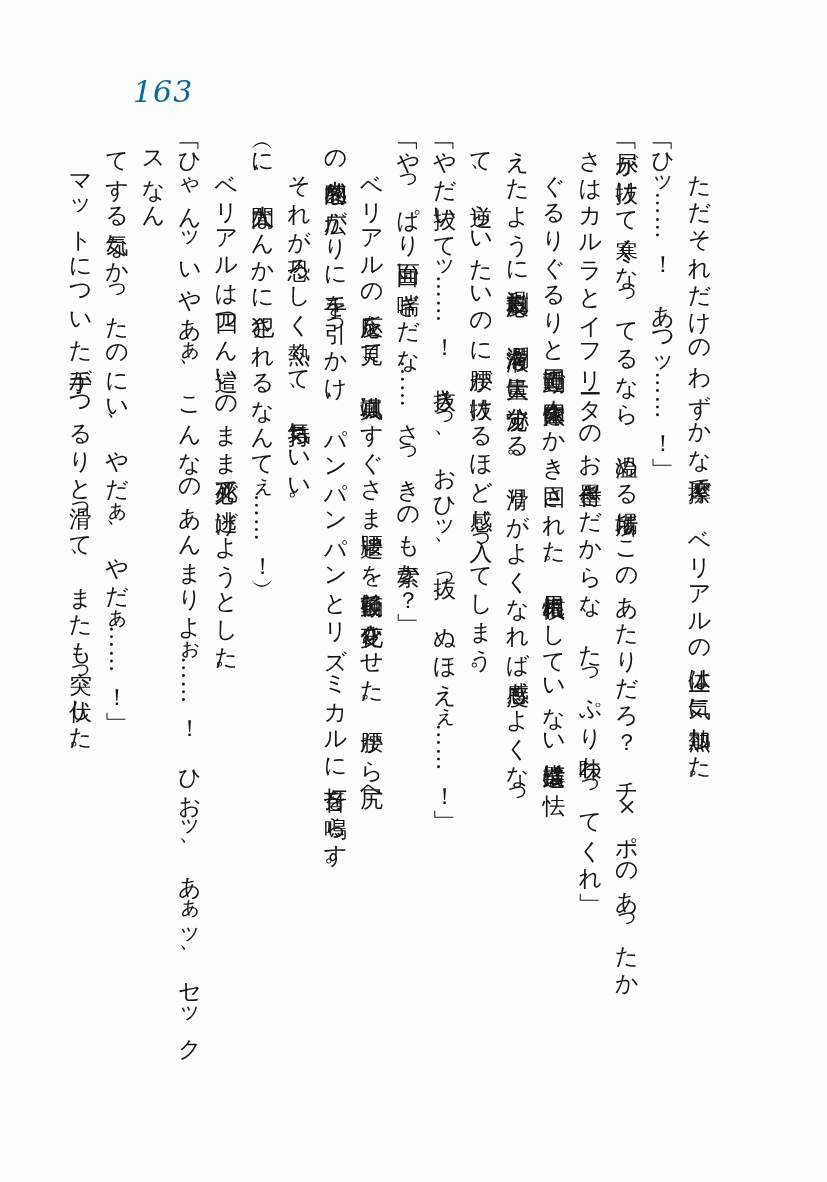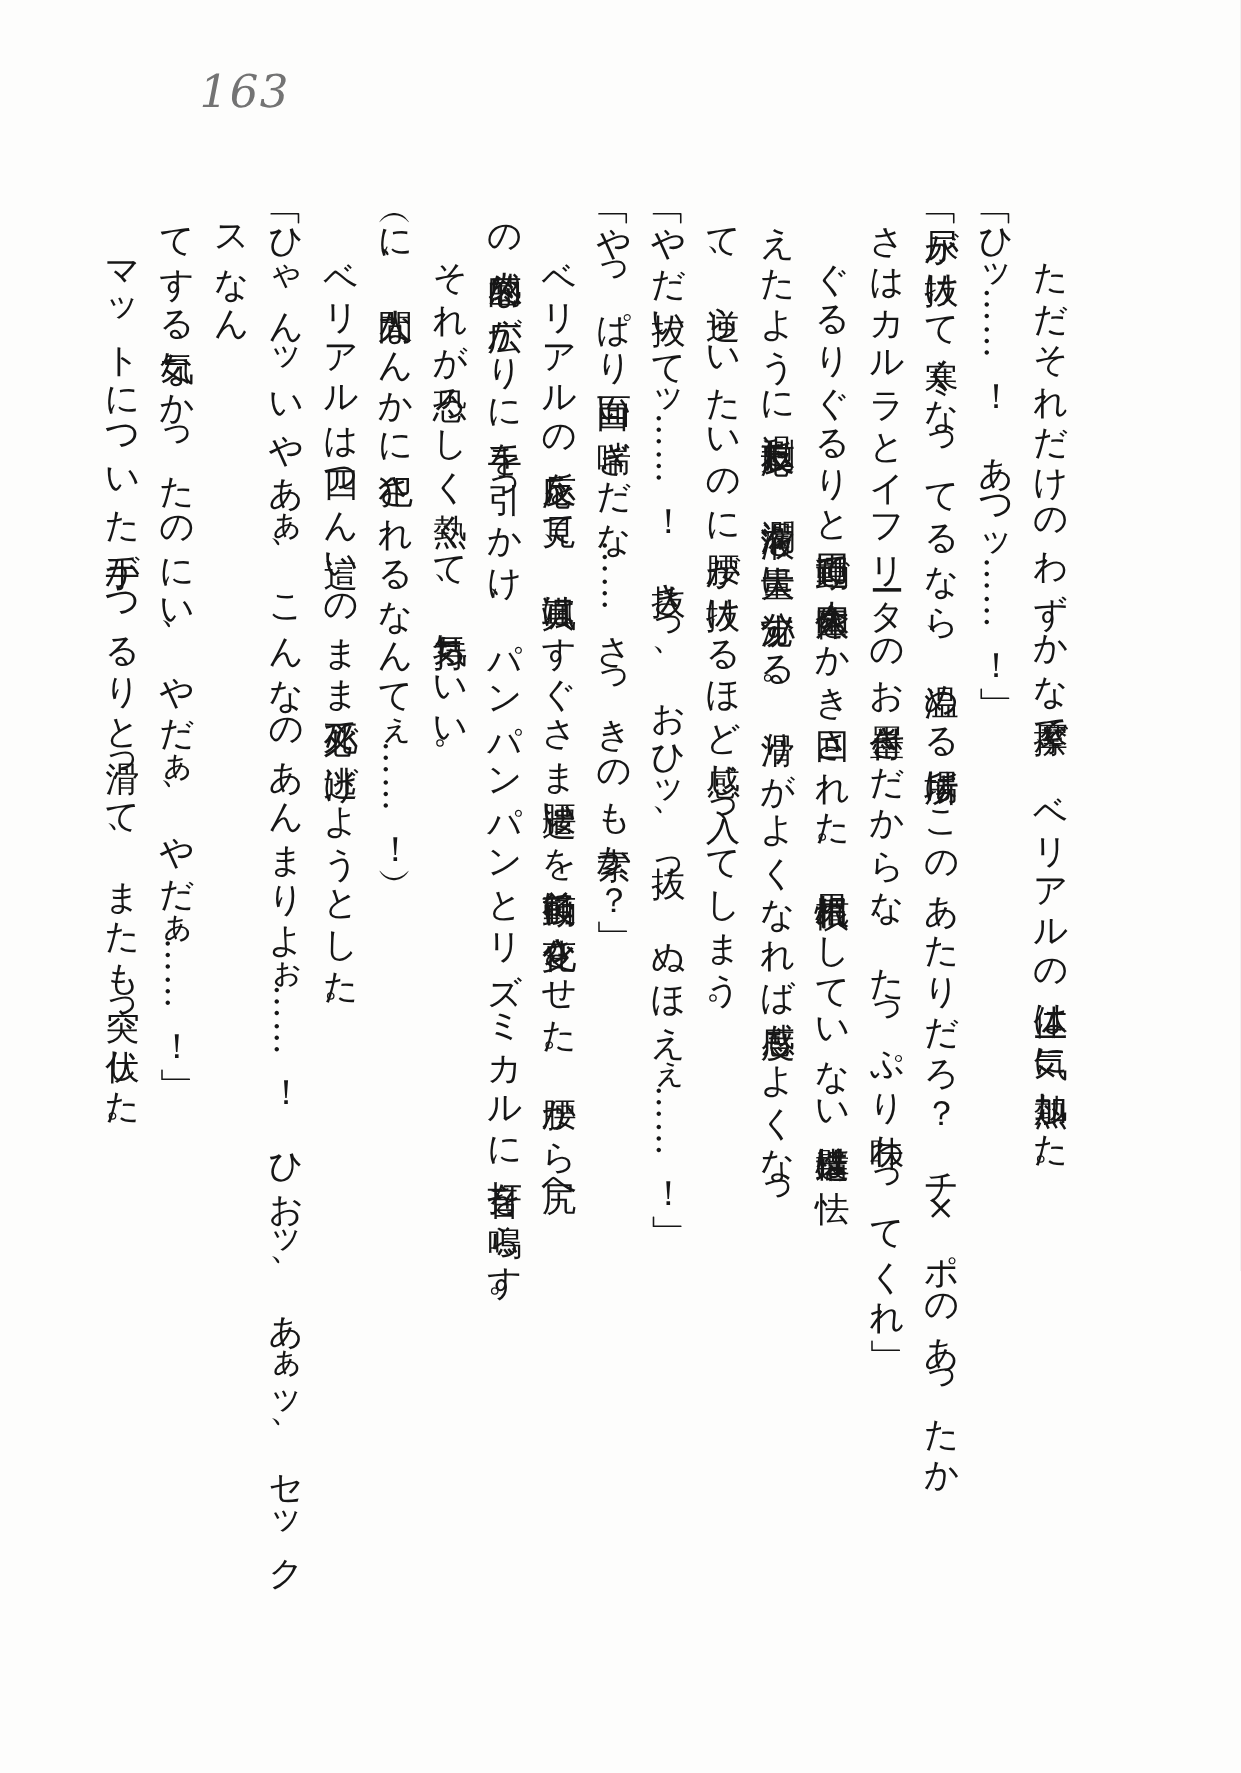--- a/index.html
+++ b/index.html
@@ -10,25 +10,25 @@
   .page {
     position: relative;
     width: 827px;
     height: 1182px;
     background: #fdfdfc;
     overflow: hidden;
     font-family: "DejaVu Serif", "Liberation Serif", serif;
   }
   .page-number {
     position: absolute;
-    top: 44px;
+    top: 74px;
     left: 133px;
     font-size: 30px;
     font-style: italic;
-    color: #737373;
+    color: #0369a1;
     letter-spacing: 1px;
     font-family: "DejaVu Serif", "Liberation Serif", serif;
   }
   .text-block {
     position: absolute;
     top: 135px;
     right: 109px;
     height: 928px;
     writing-mode: vertical-rl;
     text-orientation: mixed;

